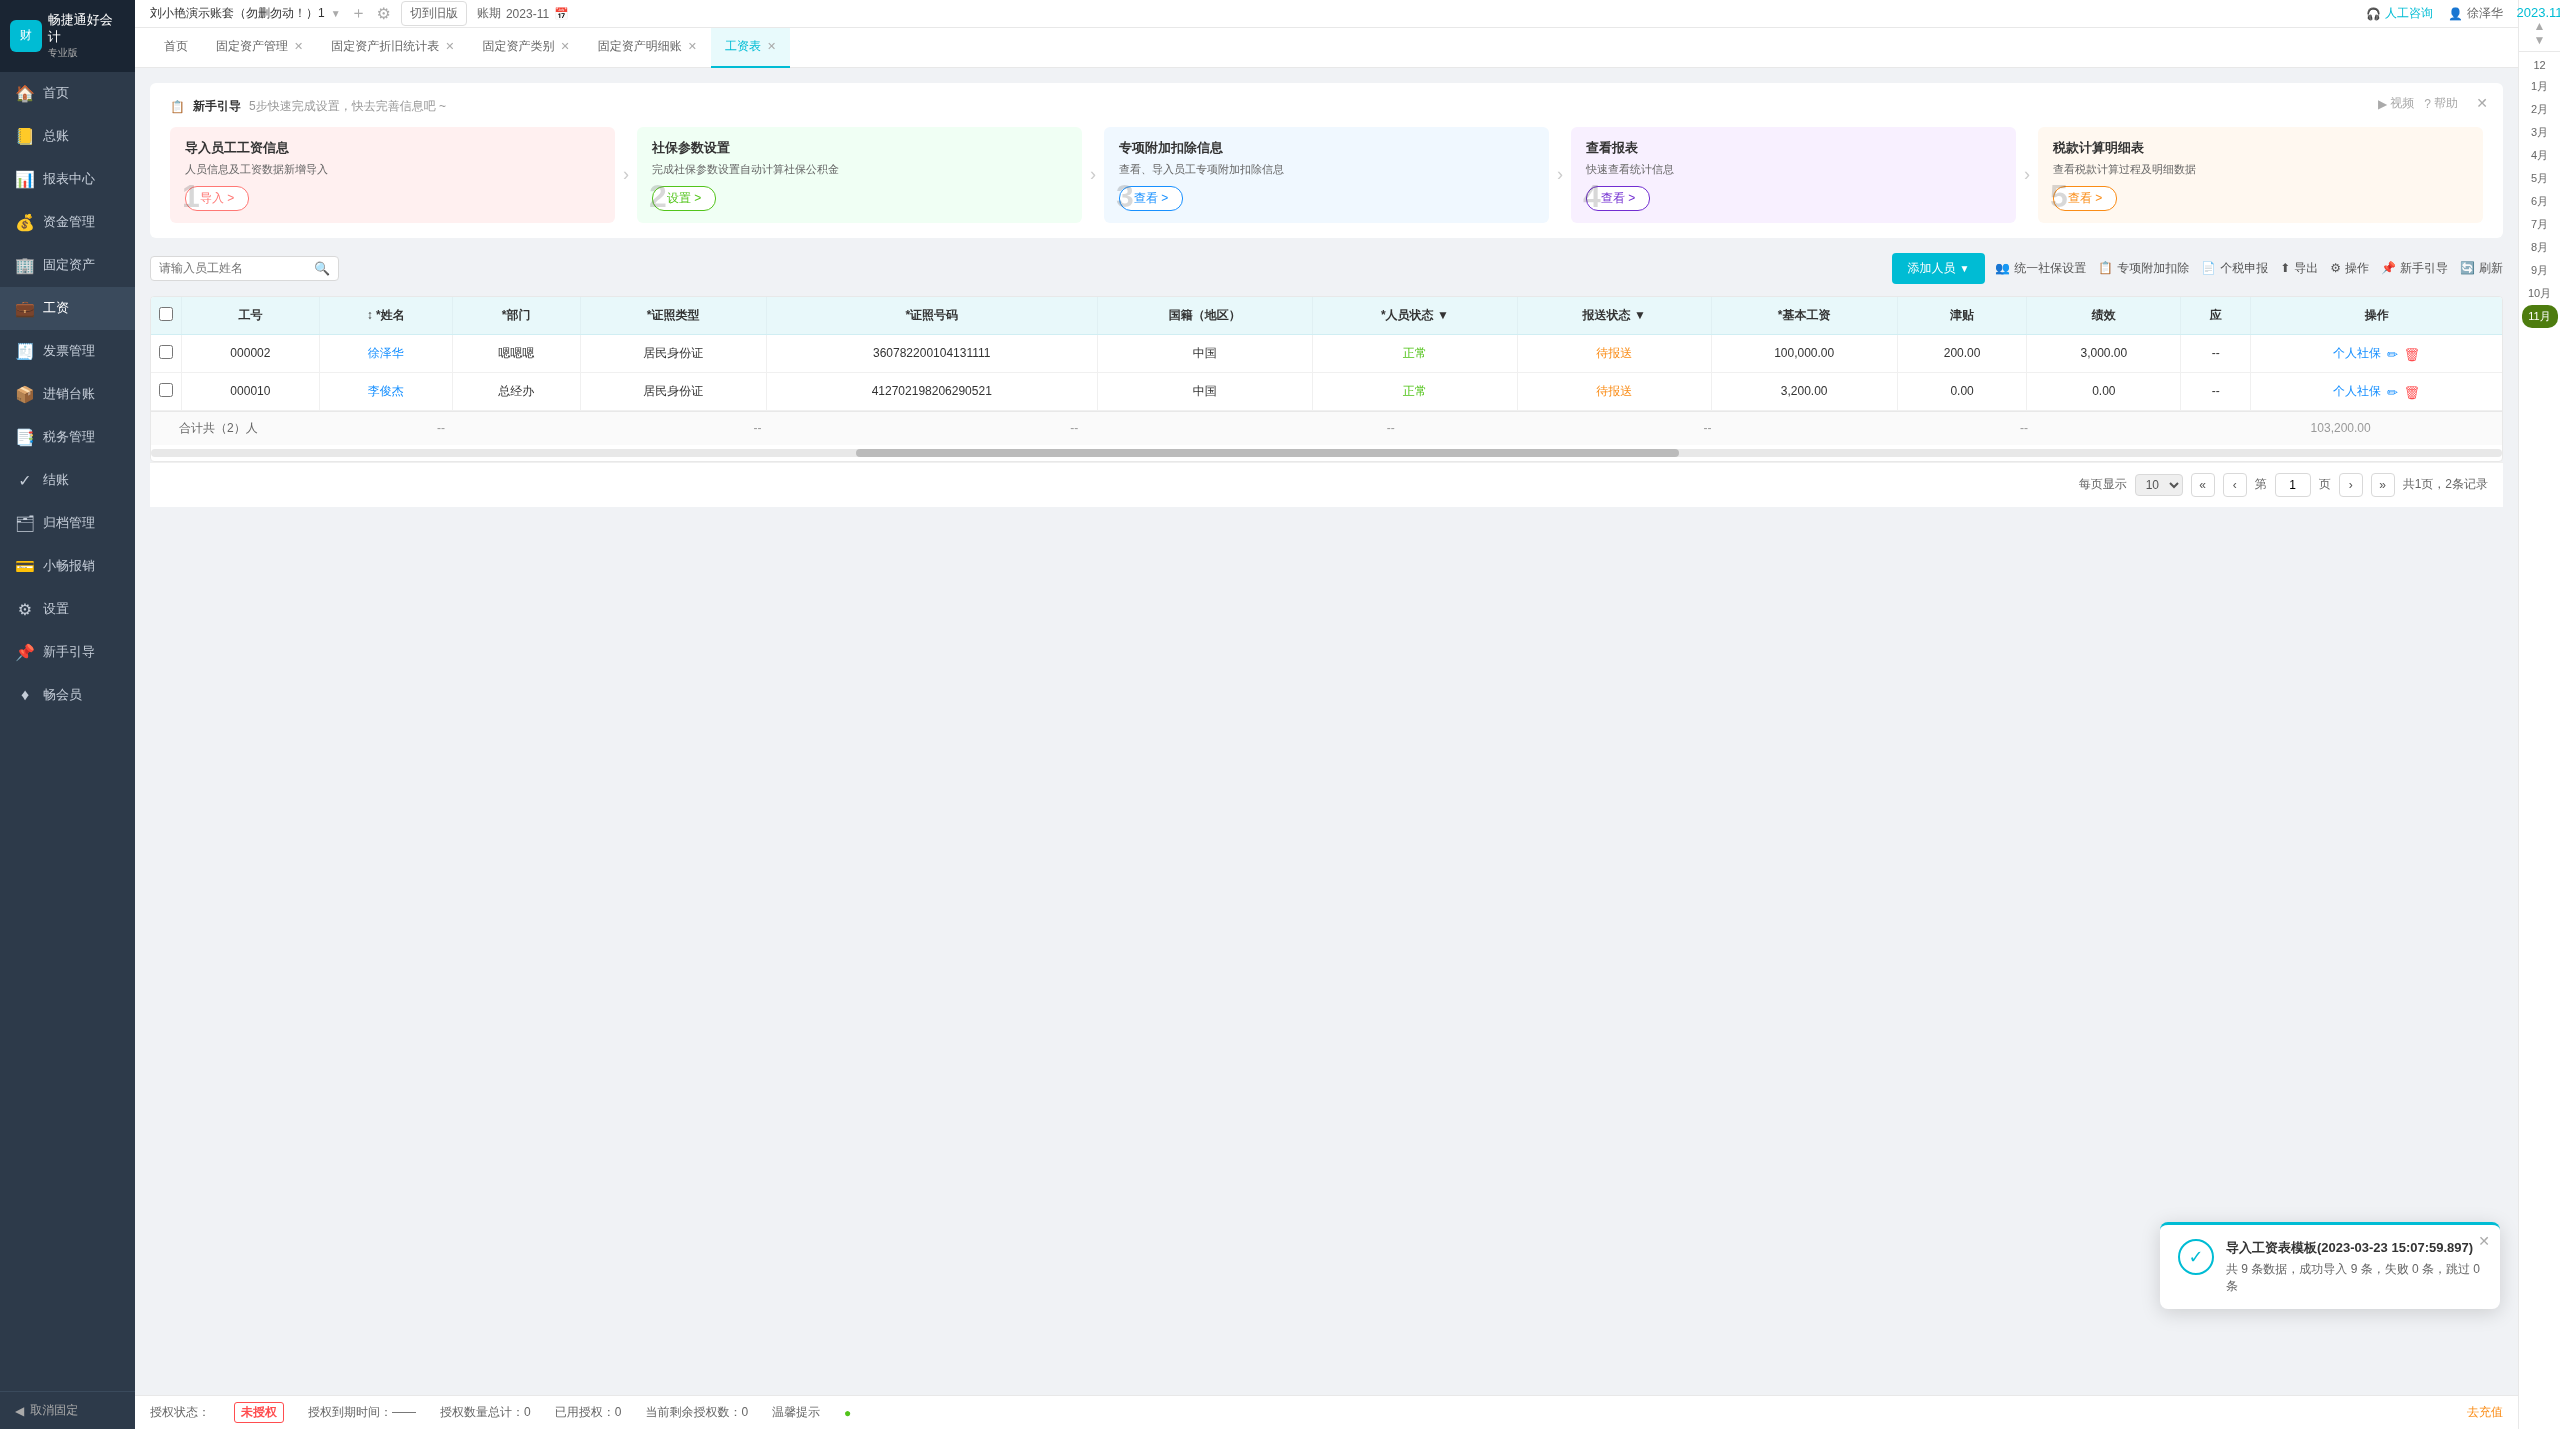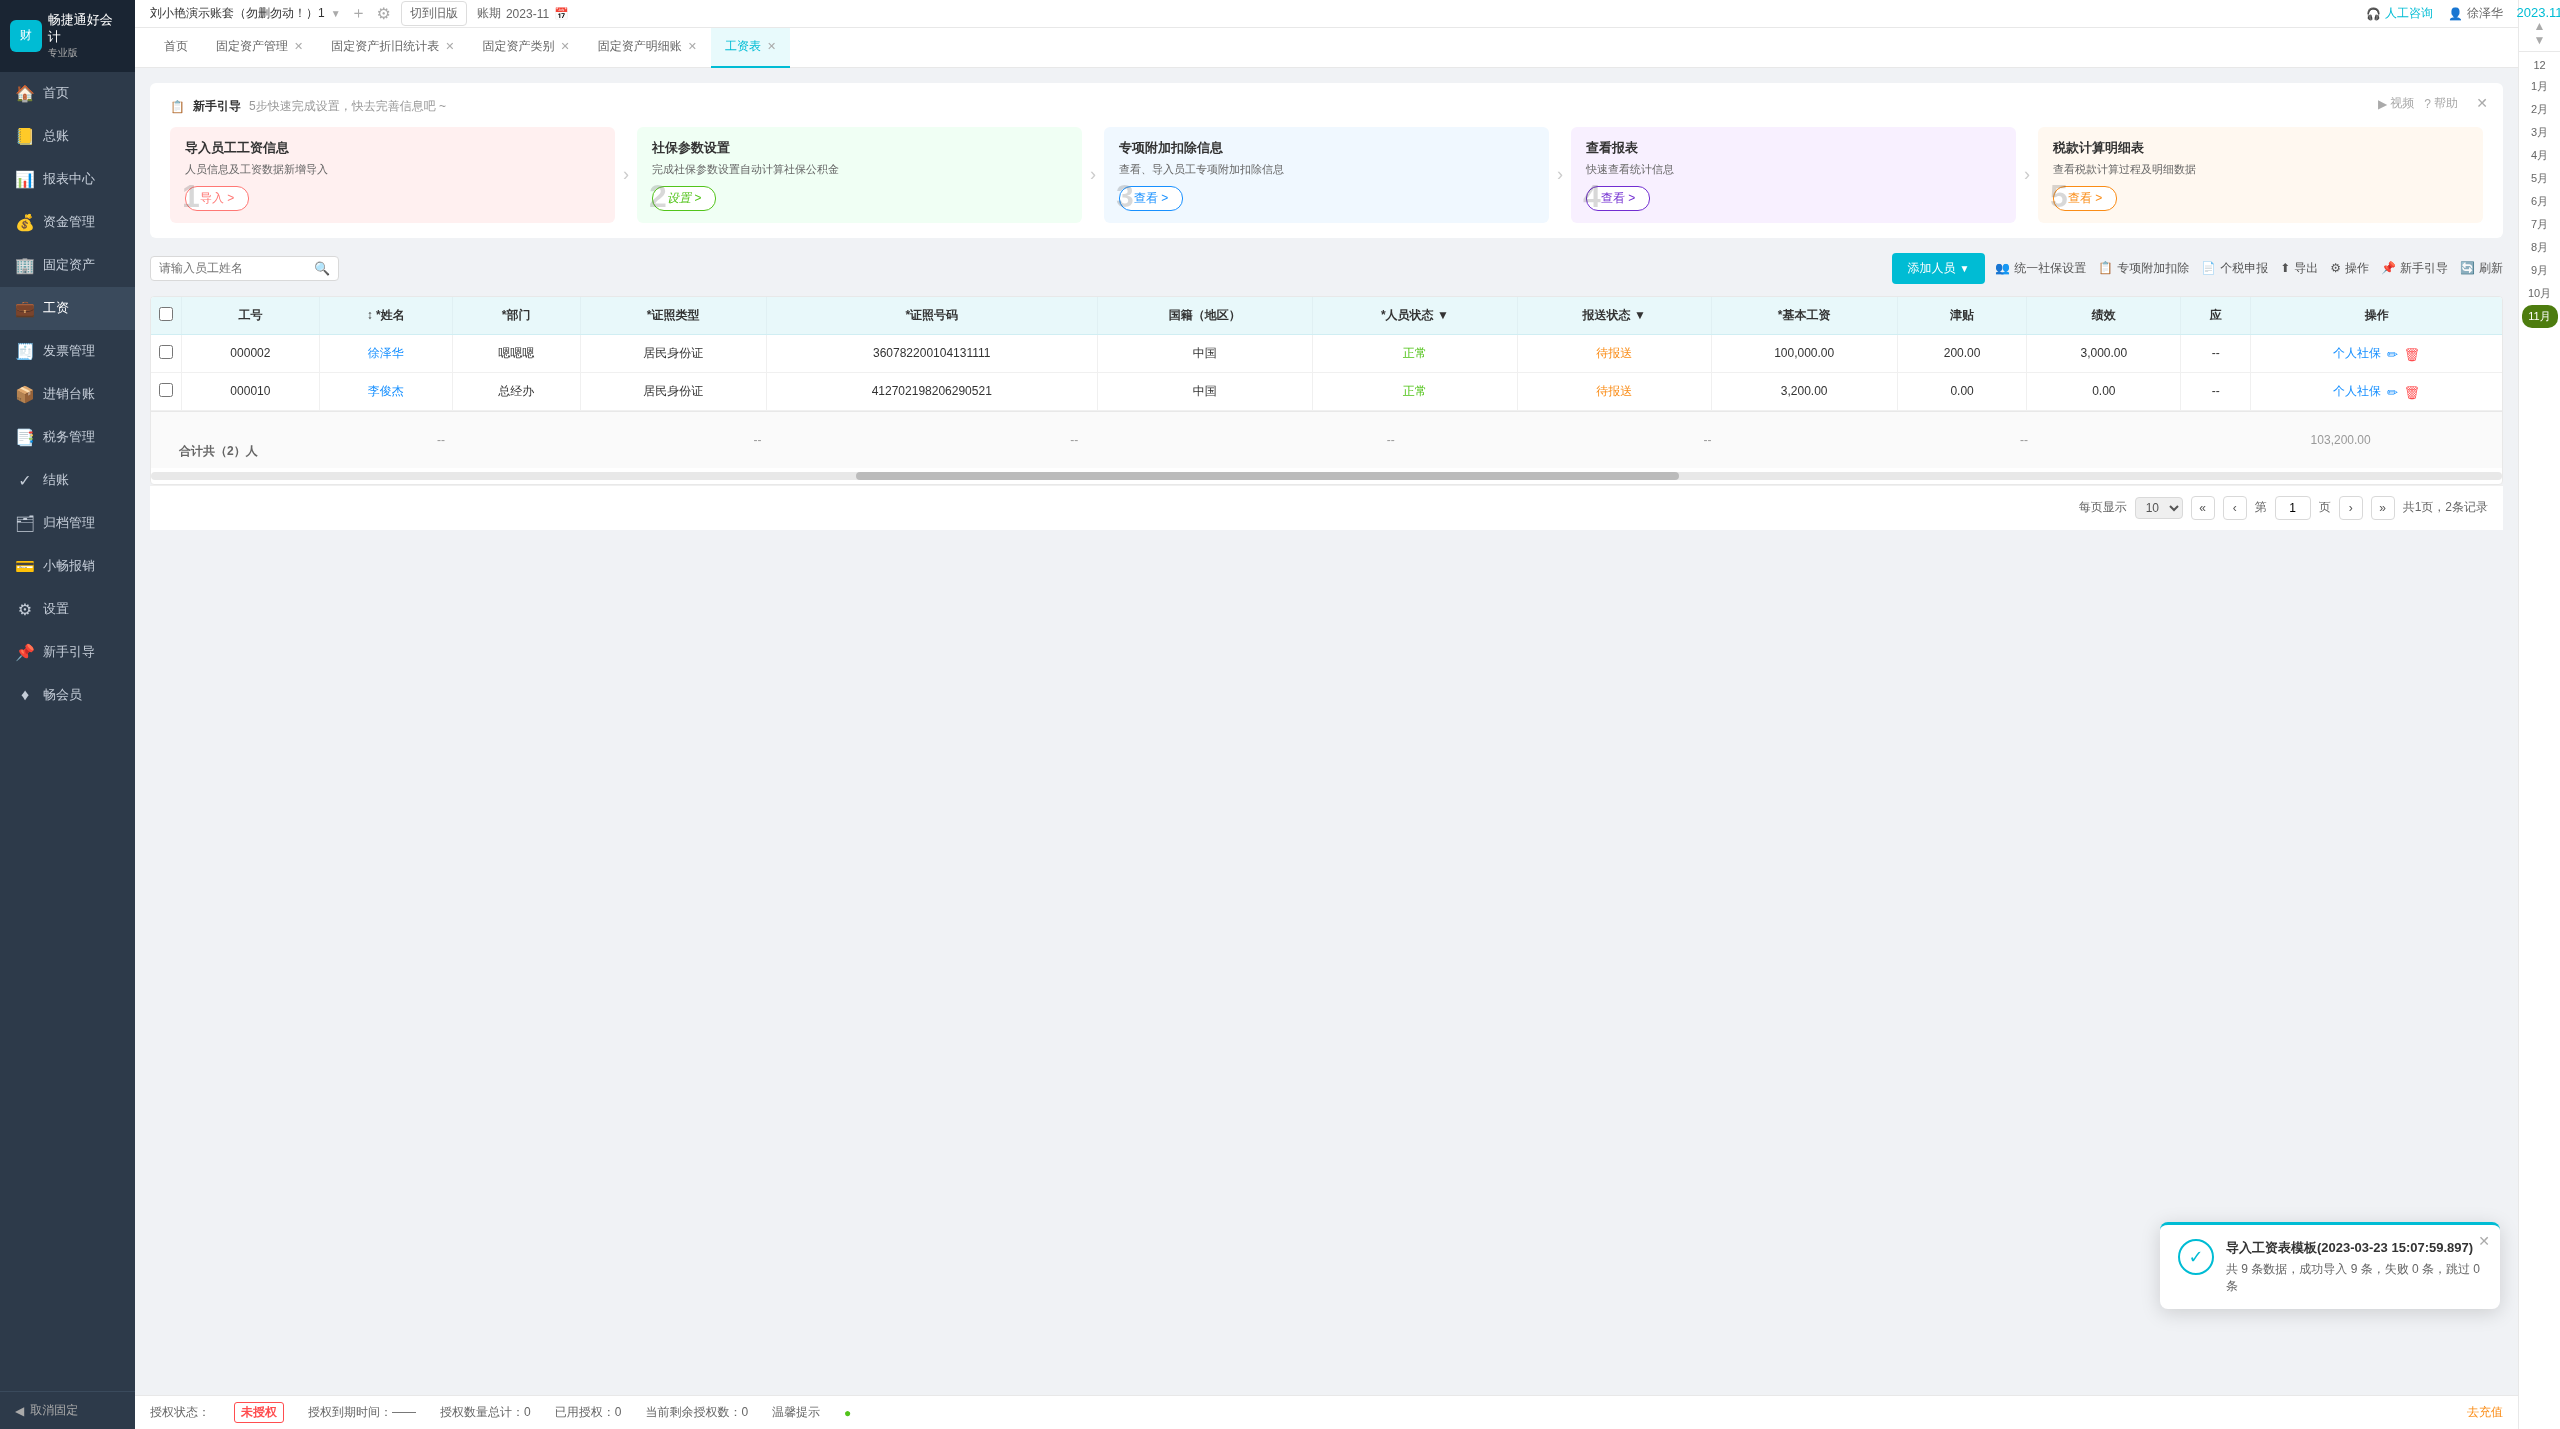--- a/index.html
+++ b/index.html
@@ -150,21 +150,21 @@
       display: inline-block;
       margin-top: 8px;
       padding: 3px 14px;
       border-radius: 12px;
       font-size: 12px;
       cursor: pointer;
       border: 1px solid;
       align-self: flex-start;
     }
     .btn-red { border-color: #ff7875; color: #ff7875; background: #fff; }
-    .btn-green { border-color: #52c41a; color: #52c41a; background: #fff; font-style: italic; }
+    .btn-green { border-color: #52c41a; color: #52c41a; background: #fff; }
     .btn-blue { border-color: #1890ff; color: #1890ff; background: #fff; }
     .btn-purple { border-color: #722ed1; color: #722ed1; background: #fff; }
     .btn-orange { border-color: #fa8c16; color: #fa8c16; background: #fff; }
     .wizard-arrow { color: #ccc; font-size: 18px; padding: 0 8px; }
     .wizard-close { position: absolute; top: 12px; right: 15px; cursor: pointer; color: #aaa; font-size: 14px; }
     .wizard-links { position: absolute; top: 12px; right: 45px; display: flex; gap: 10px; }
     .wizard-link { color: #aaa; font-size: 12px; cursor: pointer; display: flex; align-items: center; gap: 3px; }
 
     
     .toolbar {
@@ -244,21 +244,21 @@
     .table-footer {
       background: #fafafa;
       border-top: 1px solid #e8e8e8;
       display: flex;
       align-items: center;
       padding: 8px;
       font-size: 12px;
       color: #666;
       gap: 10px;
     }
-    .table-footer-label { padding: 0 20px; font-weight: 700; margin-top: 23px; }
+    .table-footer-label { padding: 0 20px; font-weight: 400; }
     .table-footer-cell { flex: 1; text-align: center; color: #999; }
 
     
     .table-scroll-hint {
       height: 8px;
       background: #e8e8e8;
       border-radius: 4px;
       margin: 4px 0;
       position: relative;
     }

